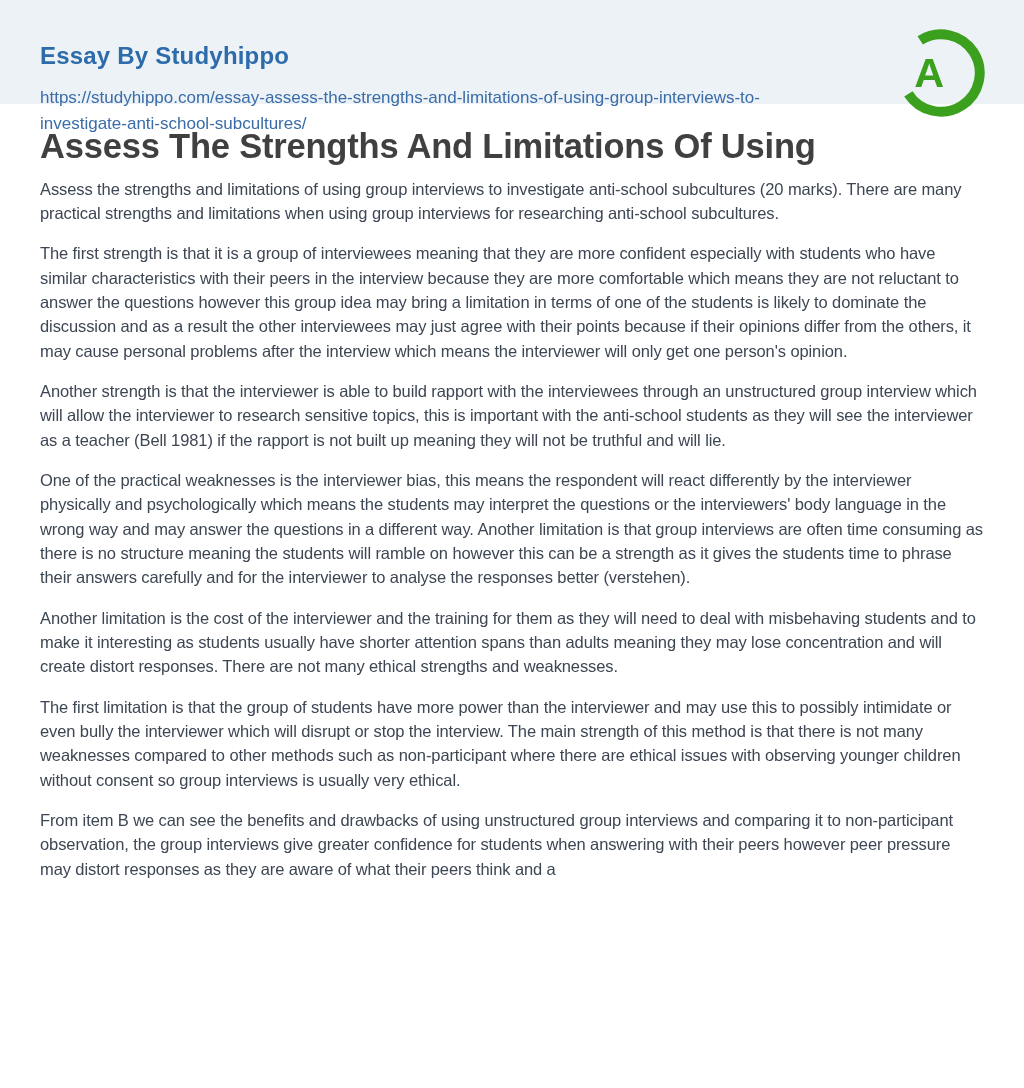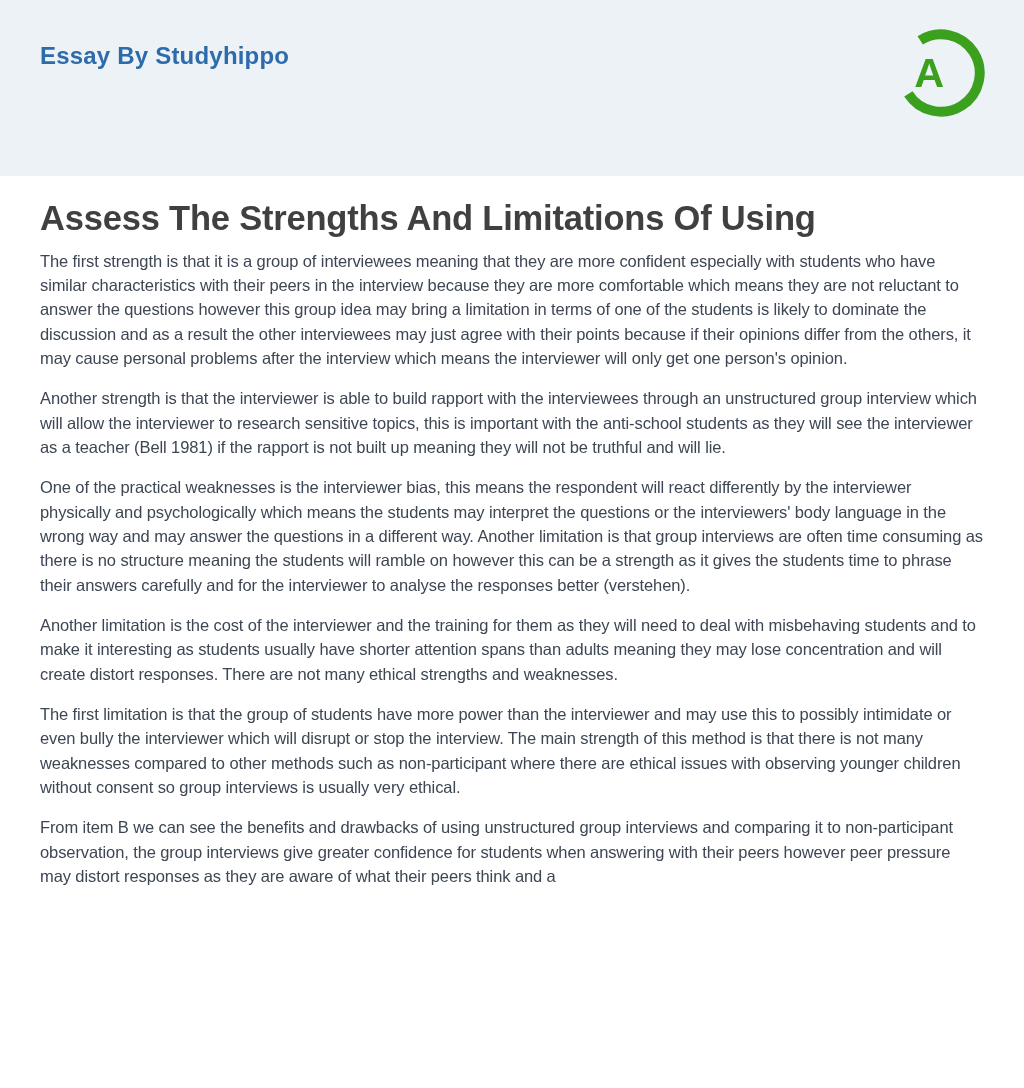--- a/index.html
+++ b/index.html
@@ -7,21 +7,21 @@
   body {
     width: 1024px;
     height: 1088px;
     background: #ffffff;
     font-family: "Liberation Sans", sans-serif;
     overflow: hidden;
   }
   .header {
     position: relative;
     width: 100%;
-    height: 176px;
+    height: 104px;
     background: #edf2f7;
     padding: 42px 40px 0 40px;
   }
   .byline {
     font-size: 24px;
     font-weight: 700;
     letter-spacing: 0.2px;
     color: #2d6bab;
     margin: 0;
   }
@@ -59,30 +59,32 @@
     line-height: 1.475;
     letter-spacing: -0.1px;
     color: #3d4653;
   }
 </style>
 </head>
 <body>
 
 <div class="header">
   <h2 class="byline">Essay By Studyhippo</h2>
+  <a class="essay-url" href="#">https://studyhippo.com/essay-assess-the-strengths-and-limitations-of-using-group-interviews-to-investigate-anti-school-subcultures/</a>
   <svg class="logo" viewBox="0 0 100 100" aria-hidden="true">
     <circle cx="50" cy="50" r="43" fill="none" stroke="#3ba01e" stroke-width="11" pathLength="100" stroke-dasharray="37.5 25 37.5 0" transform="rotate(12.5 50 50)"></circle>
     <text x="37" y="66" text-anchor="middle" font-family="Liberation Sans, sans-serif" font-size="46" font-weight="600" fill="#3ba01e">A</text>
   </svg>
 </div>
 
 <h1 class="page-title">Assess The Strengths And Limitations Of Using</h1>
 
 <div class="content">
 
+    <p>Assess the strengths and limitations of using group interviews to investigate anti-school subcultures (20 marks). There are many practical strengths and limitations when using group interviews for researching anti-school subcultures.</p>
 
     <p>The first strength is that it is a group of interviewees meaning that they are more confident especially with students who have similar characteristics with their peers in the interview because they are more comfortable which means they are not reluctant to answer the questions however this group idea may bring a limitation in terms of one of the students is likely to dominate the discussion and as a result the other interviewees may just agree with their points because if their opinions differ from the others, it may cause personal problems after the interview which means the interviewer will only get one person's opinion.</p>
 
     <p>Another strength is that the interviewer is able to build rapport with the interviewees through an unstructured group interview which will allow the interviewer to research sensitive topics, this is important with the anti-school students as they will see the interviewer as a teacher (Bell 1981) if the rapport is not built up meaning they will not be truthful and will lie.</p>
 
     <p>One of the practical weaknesses is the interviewer bias, this means the respondent will react differently by the interviewer physically and psychologically which means the students may interpret the questions or the interviewers' body language in the wrong way and may answer the questions in a different way. Another limitation is that group interviews are often time consuming as there is no structure meaning the students will ramble on however this can be a strength as it gives the students time to phrase their answers carefully and for the interviewer to analyse the responses better (verstehen).</p>
 
     <p>Another limitation is the cost of the interviewer and the training for them as they will need to deal with misbehaving students and to make it interesting as students usually have shorter attention spans than adults meaning they may lose concentration and will create distort responses. There are not many ethical strengths and weaknesses.</p>
 
     <p>The first limitation is that the group of students have more power than the interviewer and may use this to possibly intimidate or even bully the interviewer which will disrupt or stop the interview. The main strength of this method is that there is not many weaknesses compared to other methods such as non-participant where there are ethical issues with observing younger children without consent so group interviews is usually very ethical.</p>

